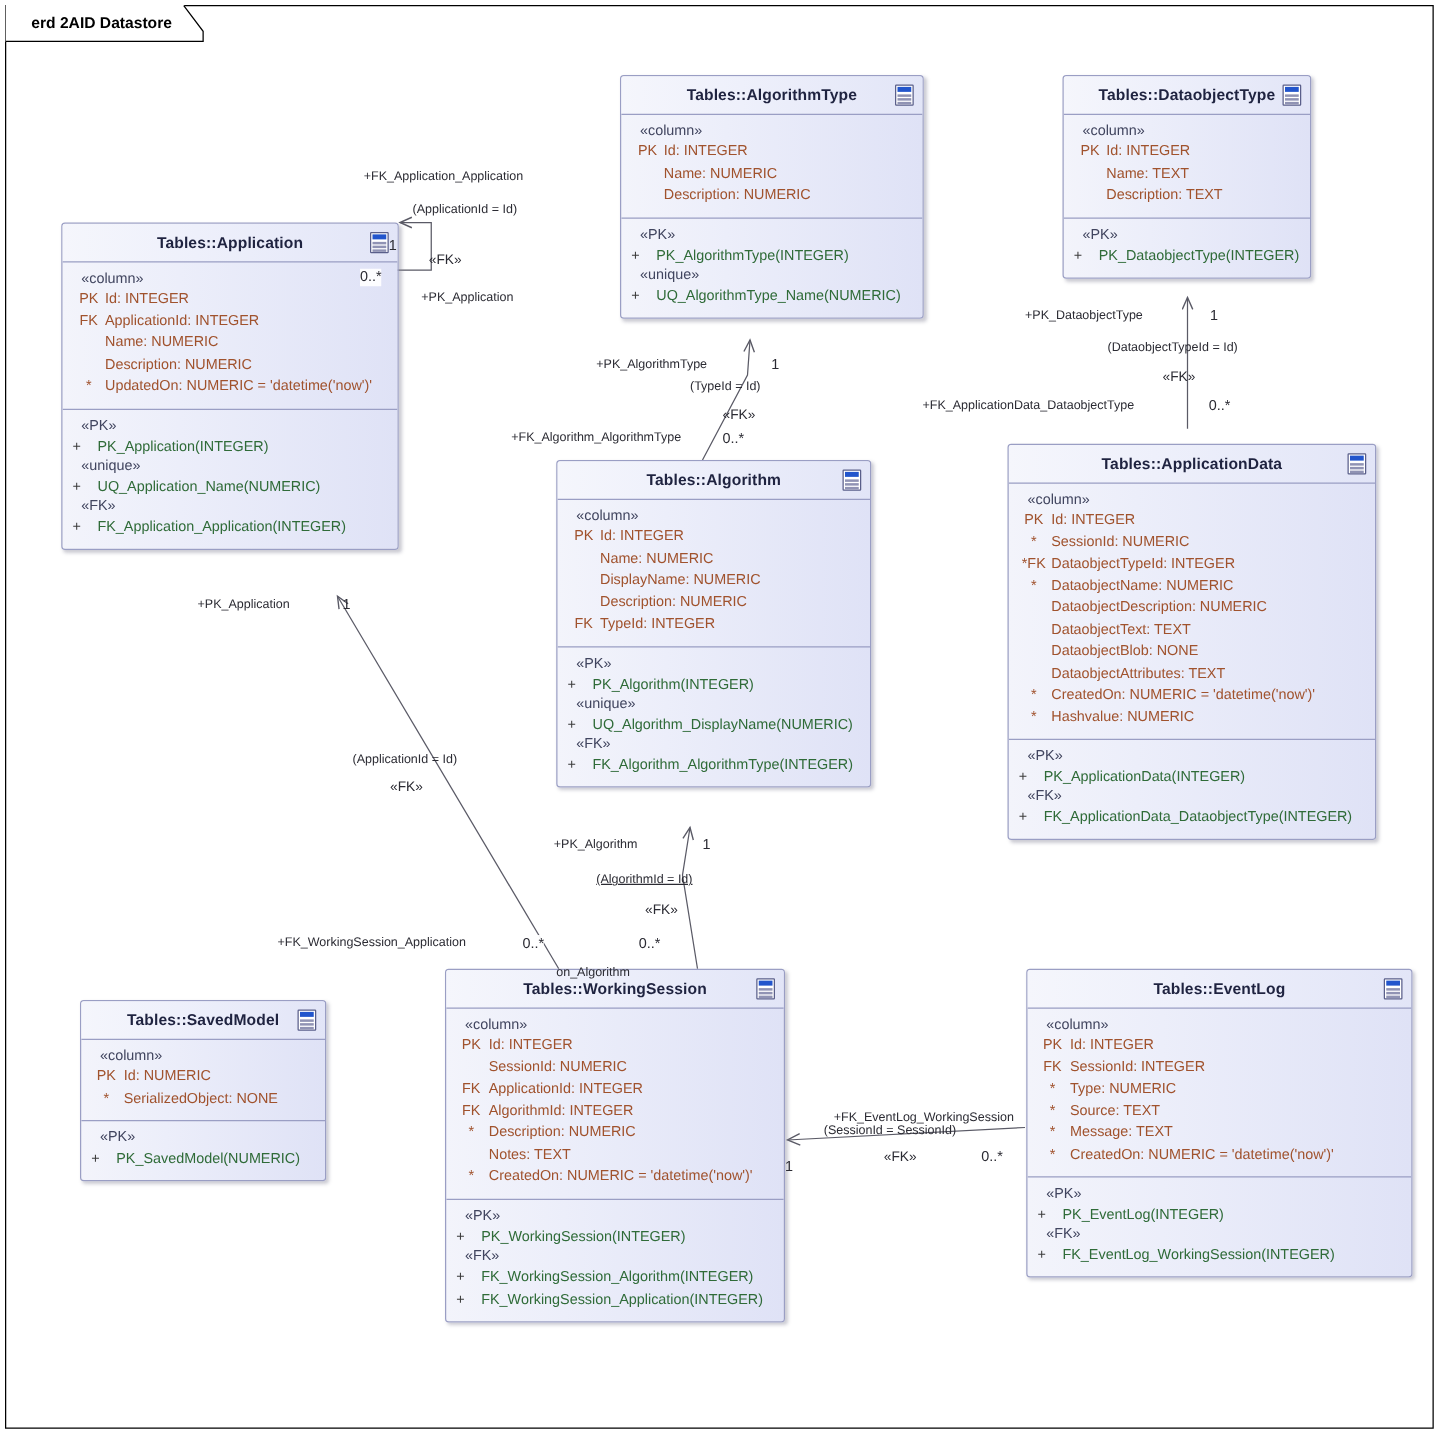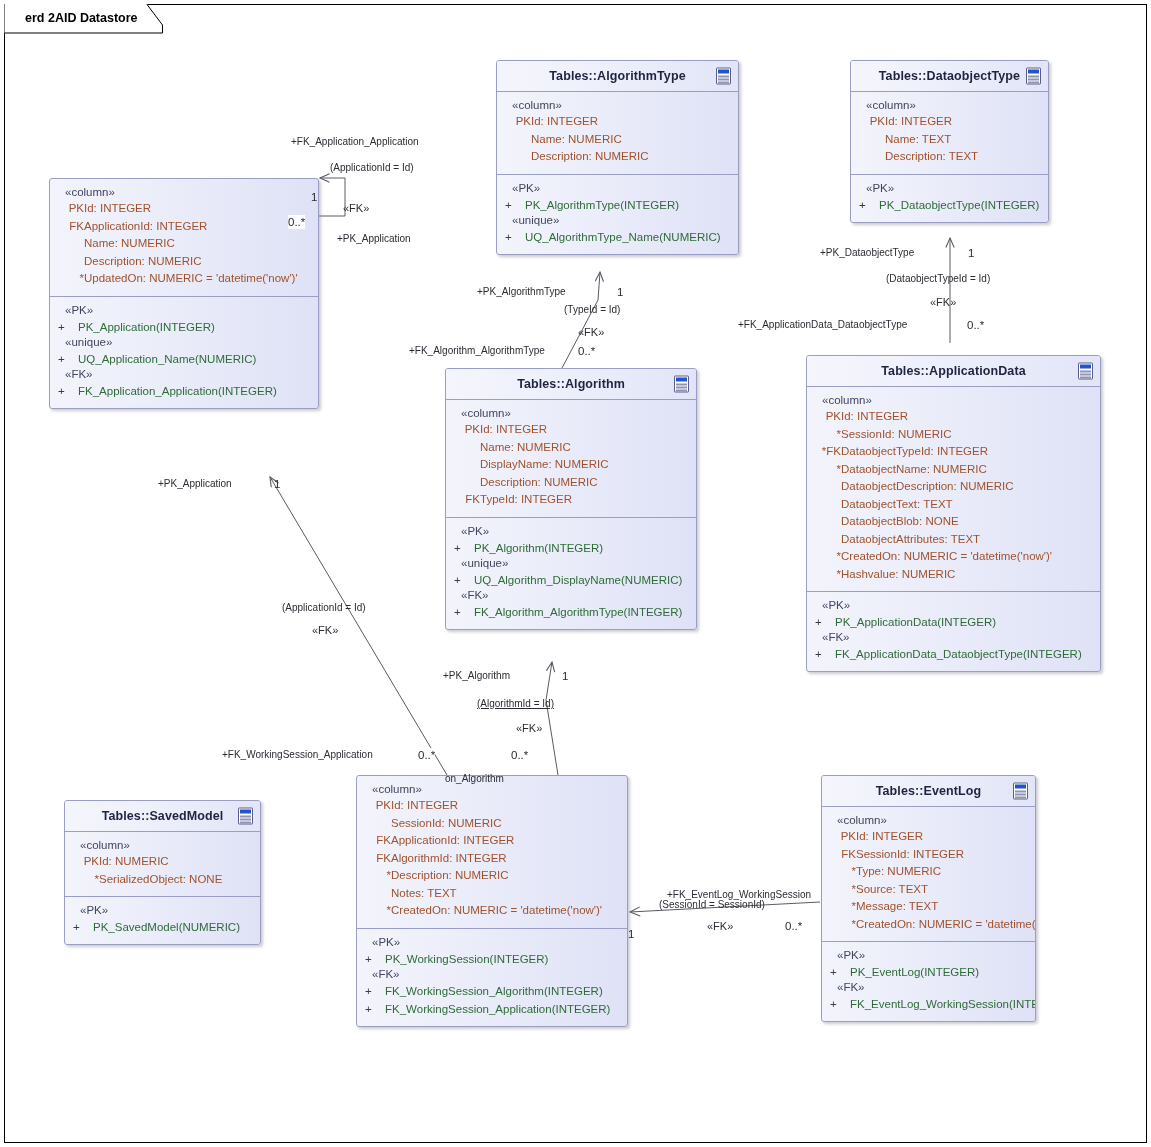--- a/index.html
+++ b/index.html
@@ -113,21 +113,21 @@
   .attr{
     display:flex;
     font-size:11.5px;
     line-height:17.5px;
     color:#a0522d;
     white-space:nowrap;
   }
   .attr .mk{
     width:28px;
     flex:0 0 28px;
-    text-align:right;
+    text-align:center;
     padding-left:2px;
     color:#a0522d;
     box-sizing:border-box;
   }
   .attr .mk.narrow{ padding-left:0px; }
   .attr .nm{ color:#a0522d; }
   .op{
     display:flex;
     font-size:11.5px;
     line-height:18px;
@@ -199,20 +199,29 @@
     <g stroke="#5a5a66" stroke-width="1" fill="none">
       <path d="M558,775 L546,700 L552,662" marker-end="url(#arrowOpenS)"></path>
     </g>
 
     <g stroke="#5a5a66" stroke-width="1" fill="none">
       <path d="M820,902 L630,912" marker-end="url(#arrowOpen)"></path>
     </g>
   </svg>
 
   <div class="tbl" id="tbl-application" style="left:49px; top:178px; width:270px;">
+    <div class="tbl-head">
+      <span class="tbl-title">Tables::Application</span>
+      <span class="tbl-icon">
+        <i class="b"></i>
+          <i class="l1"></i>
+          <i class="l2"></i>
+          <i class="l3"></i>
+      </span>
+    </div>
     <div class="tbl-sect">
       <div class="stereo">«column»</div>
       <div class="attr">
           <span class="mk">PK</span>
           <span class="nm">Id: INTEGER</span>
         </div>
       <div class="attr">
           <span class="mk">FK</span>
           <span class="nm">ApplicationId: INTEGER</span>
         </div>
@@ -464,20 +473,29 @@
     <div class="tbl-sect">
       <div class="stereo">«PK»</div>
       <div class="op">
           <span class="plus">+</span>
           <span class="sig">PK_SavedModel(NUMERIC)</span>
         </div>
     </div>
   </div>
 
   <div class="tbl" id="tbl-workingsession" style="left:356px; top:775px; width:272px;">
+    <div class="tbl-head">
+      <span class="tbl-title">Tables::WorkingSession</span>
+      <span class="tbl-icon">
+        <i class="b"></i>
+          <i class="l1"></i>
+          <i class="l2"></i>
+          <i class="l3"></i>
+      </span>
+    </div>
     <div class="tbl-sect">
       <div class="stereo">«column»</div>
       <div class="attr">
           <span class="mk narrow">PK</span>
           <span class="nm">Id: INTEGER</span>
         </div>
       <div class="attr">
           <span class="mk narrow"></span>
           <span class="nm">SessionId: NUMERIC</span>
         </div>
@@ -513,21 +531,21 @@
           <span class="plus">+</span>
           <span class="sig">FK_WorkingSession_Algorithm(INTEGER)</span>
         </div>
       <div class="op">
           <span class="plus">+</span>
           <span class="sig">FK_WorkingSession_Application(INTEGER)</span>
         </div>
     </div>
   </div>
 
-  <div class="tbl" id="tbl-eventlog" style="left:821px; top:775px; width:215px;">
+  <div class="tbl" id="tbl-eventlog" style="left:821px; top:775px; width:309px;">
     <div class="tbl-head">
       <span class="tbl-title">Tables::EventLog</span>
       <span class="tbl-icon">
         <i class="b"></i>
           <i class="l1"></i>
           <i class="l2"></i>
           <i class="l3"></i>
       </span>
     </div>
     <div class="tbl-sect">
@@ -573,21 +591,21 @@
 
   <div class="lbl" style="left:291px; top:135px;">+FK_Application_Application</div>
   <div class="lbl" style="left:330px; top:161px;">(ApplicationId = Id)</div>
   <div class="lbl guil" style="left:343px; top:201px;">«FK»</div>
   <div class="lbl mult" style="left:311px; top:190px;">1</div>
   <div class="lbl mult whitebg" style="left:288px; top:215px;">0..*</div>
   <div class="lbl" style="left:337px; top:232px;">+PK_Application</div>
 
   <div class="lbl" style="left:477px; top:285px;">+PK_AlgorithmType</div>
   <div class="lbl mult" style="left:617px; top:285px;">1</div>
-  <div class="lbl" style="left:552px; top:303px;margin-left:12px;">(TypeId = Id)</div>
+  <div class="lbl" style="left:552px; top:303px;">(TypeId = Id)</div>
   <div class="lbl guil" style="left:578px; top:325px;">«FK»</div>
   <div class="lbl" style="left:409px; top:344px;">+FK_Algorithm_AlgorithmType</div>
   <div class="lbl mult" style="left:578px; top:344px;">0..*</div>
 
   <div class="lbl" style="left:820px; top:246px;">+PK_DataobjectType</div>
   <div class="lbl mult" style="left:968px; top:246px;">1</div>
   <div class="lbl" style="left:886px; top:272px;text-align:center;">(DataobjectTypeId = Id)</div>
   <div class="lbl guil" style="left:930px; top:295px;">«FK»</div>
   <div class="lbl" style="left:738px; top:318px;">+FK_ApplicationData_DataobjectType</div>
   <div class="lbl mult" style="left:967px; top:318px;">0..*</div>

